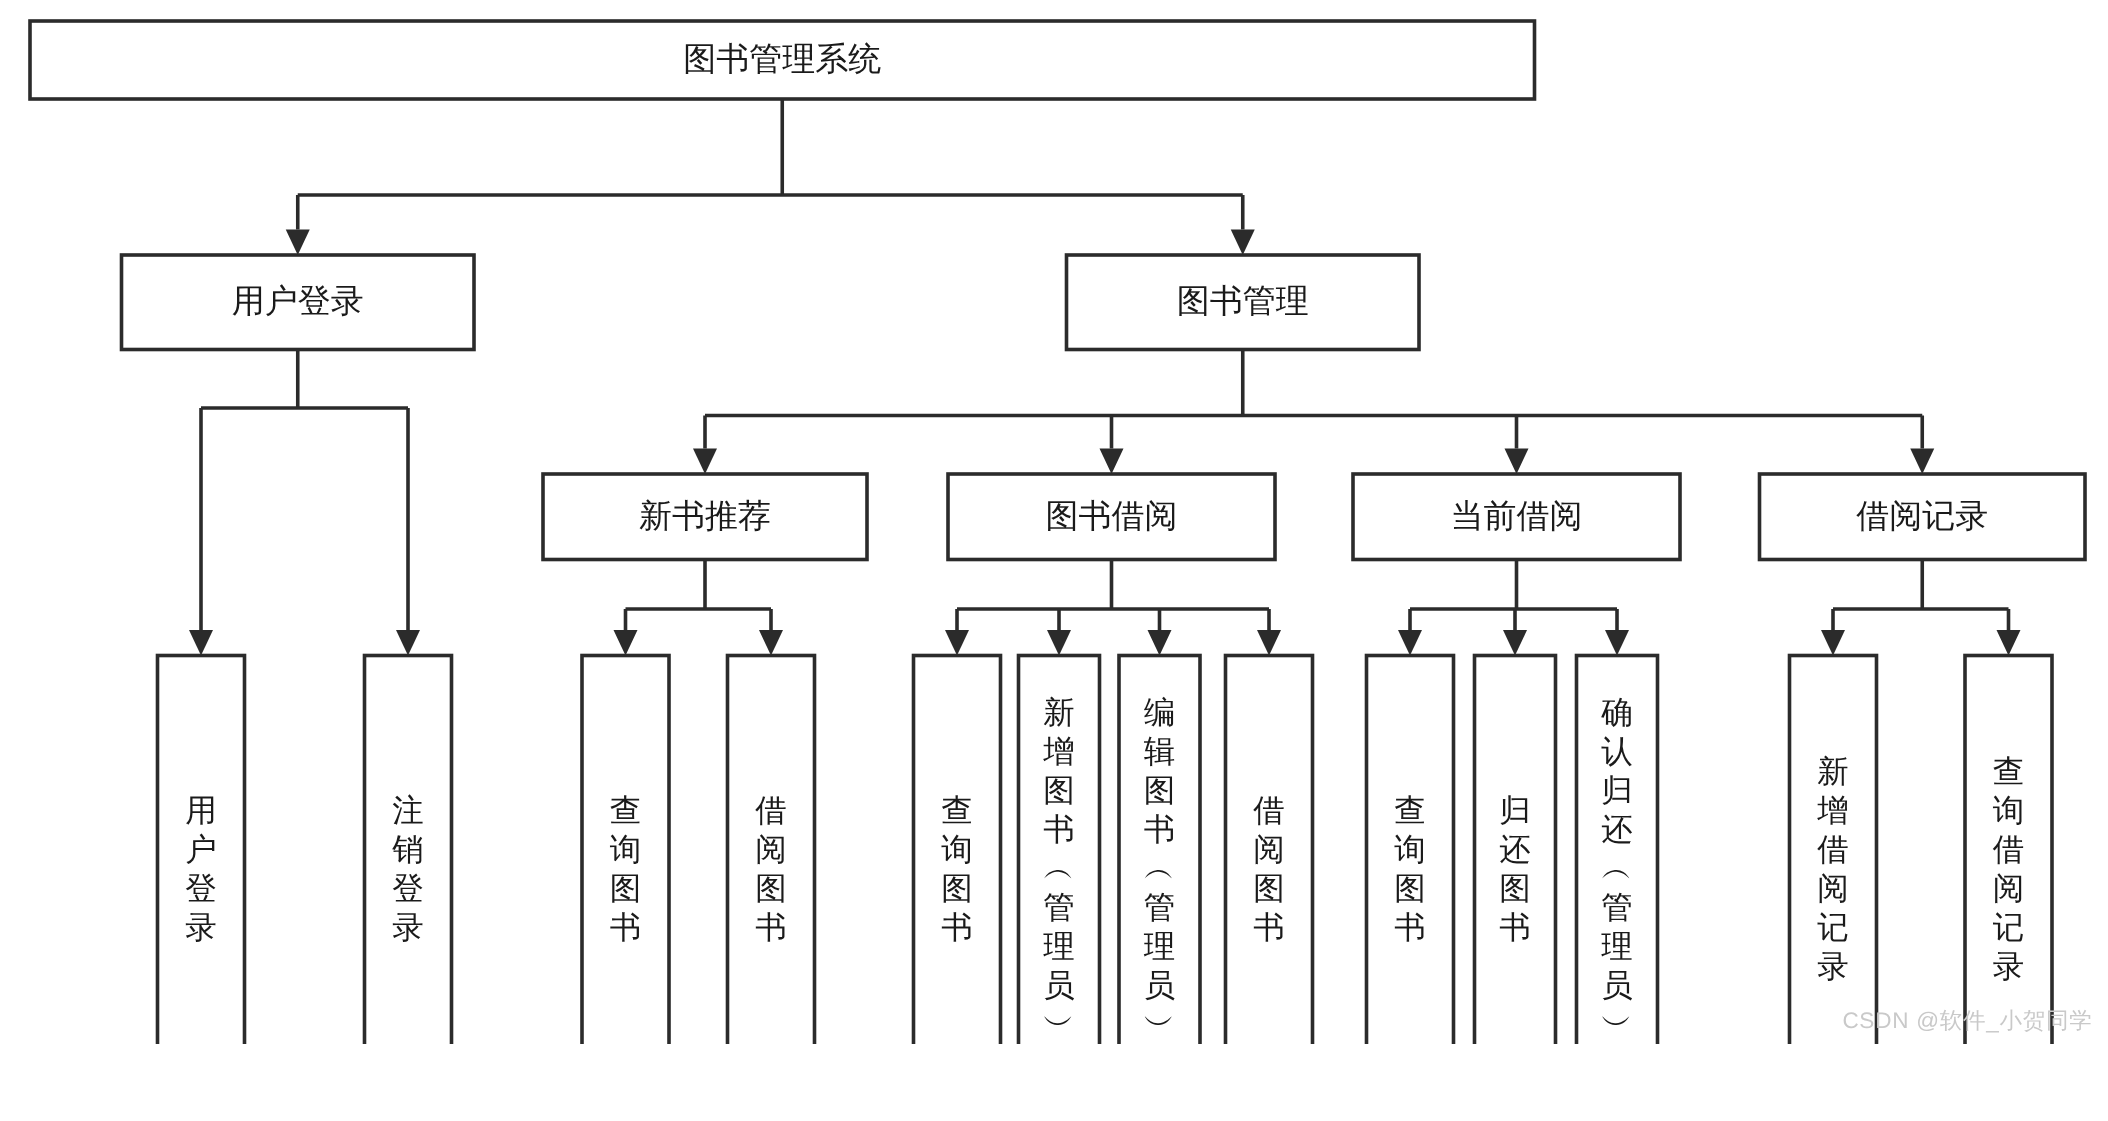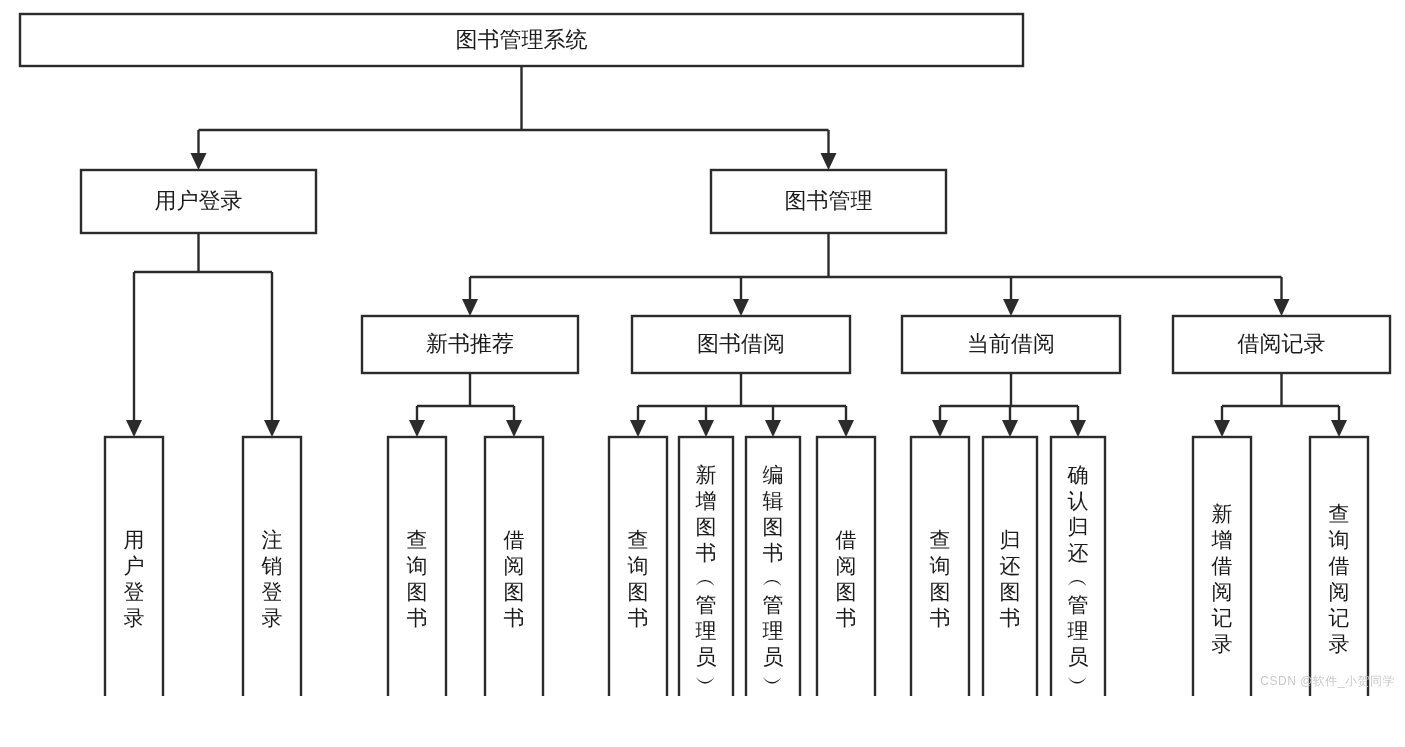--- a/index.html
+++ b/index.html
@@ -50,21 +50,21 @@
     font-family: "Liberation Sans", "DejaVu Sans", sans-serif;
     font-size: 21px;
     fill: #1a1a1a;
     text-anchor: middle;
   }
   .watermark {
     position: absolute;
     right: 10px;
     bottom: 6px;
     font-family: "Liberation Sans", "DejaVu Sans", sans-serif;
-    font-size: 12px;
+    font-size: 15px;
     color: #c9c9c9;
     letter-spacing: 0.5px;
     white-space: nowrap;
     user-select: none;
   }
 </style>
 </head>
 <body>
 
 <div id="stage">

